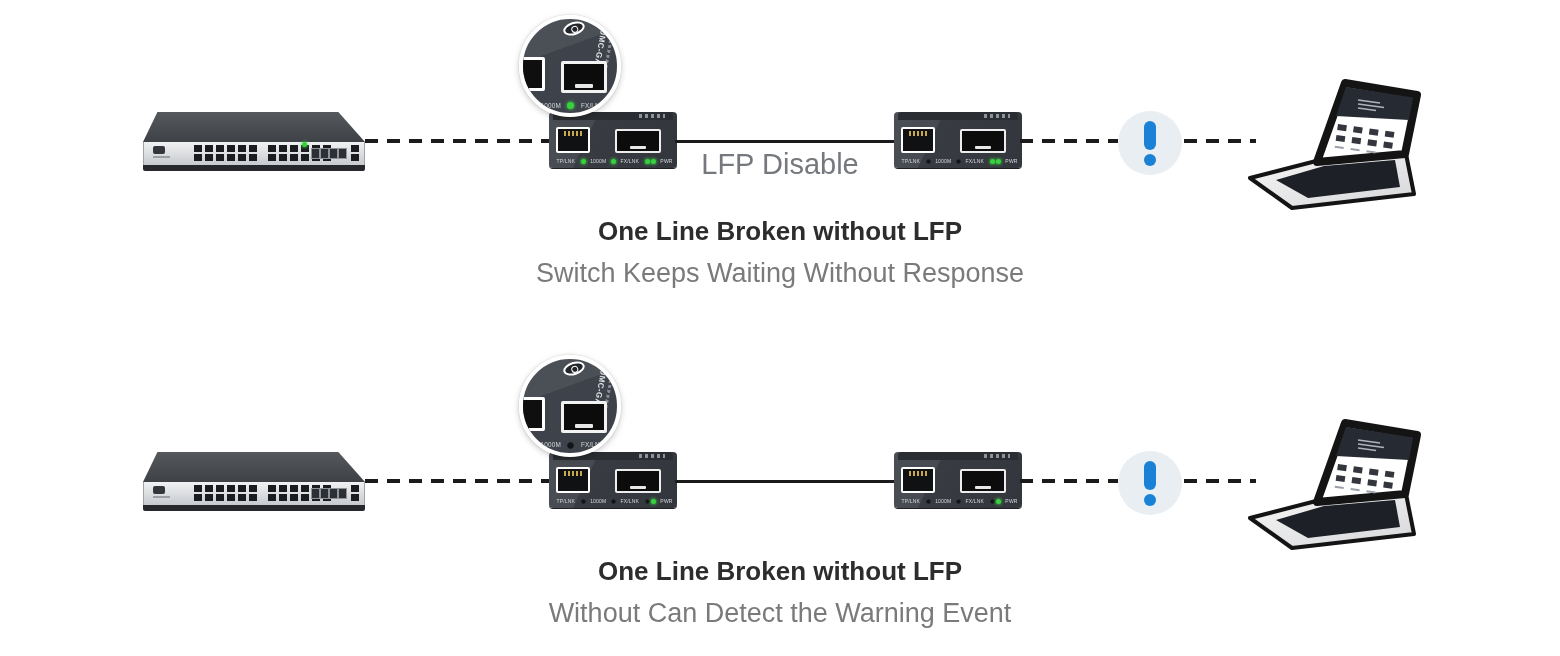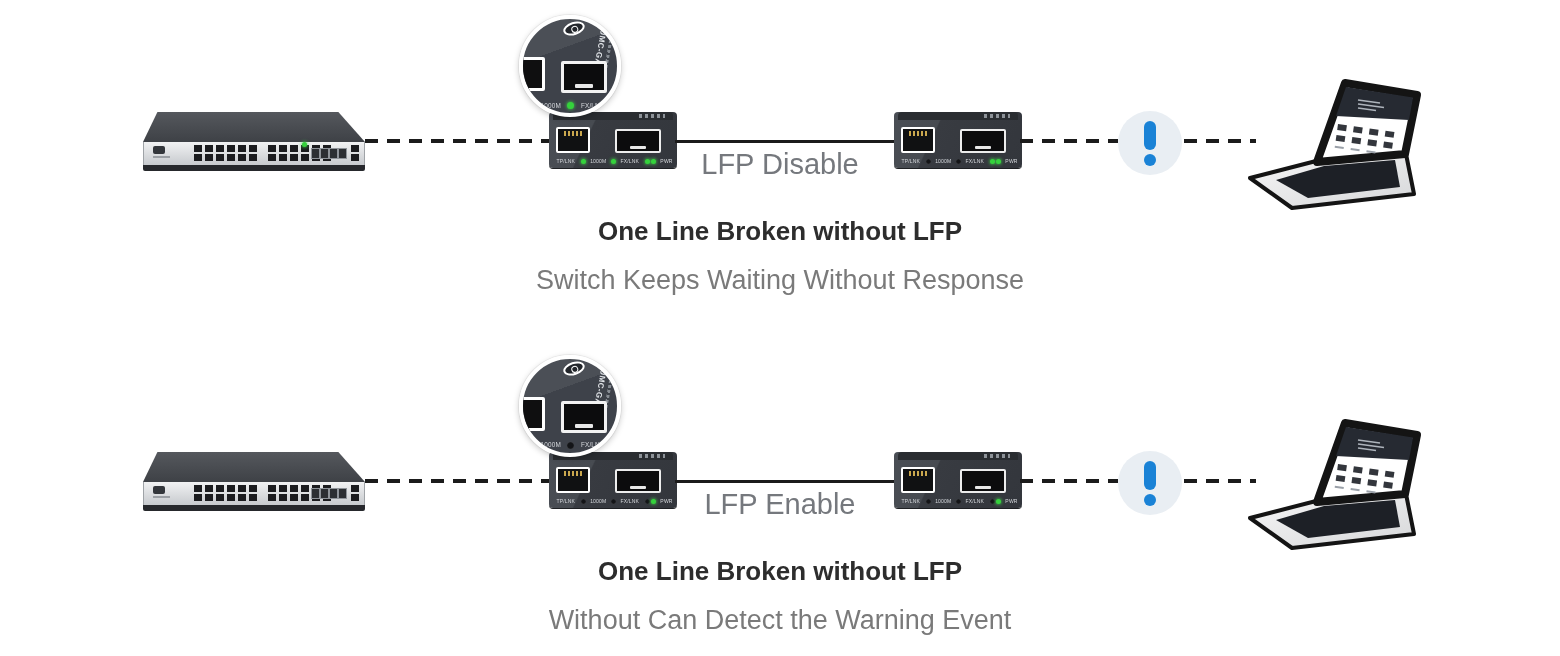--- a/index.html
+++ b/index.html
@@ -90,21 +90,21 @@
 
   
   .laptop { position:absolute; width:180px; height:140px; z-index:2; }
 
   
   .link-label { position:absolute; left:600px; width:360px; text-align:center; top:148px;
     font-size:29px; color:var(--link-label,#75787d); }
   .row-title { position:absolute; left:0; width:100%; top:216px; text-align:center;
     font-size:26px; font-weight:700; color:var(--title,#2d2d2d); }
   .row-subtitle { position:absolute; left:0; width:100%; top:258px; text-align:center;
-    font-size:27px; color:var(--subtitle,#7a7a7a);margin-top:7px; }
+    font-size:27px; color:var(--subtitle,#7a7a7a); }
 </style>
 </head>
 <body>
 
 <div class="canvas">
 
   <section class="row" style="top:0">
 
     <div class="switch" style="left:143px; top:112px">
       <div class="sw-top"></div>
@@ -295,21 +295,20 @@
           <i class="led led-off"></i>
         </span>
         <span class="pair">
           <i class="led led-on"></i>
           <span class="cv-lbl">PWR</span>
         </span>
       </div>
     </div>
 
     <div class="solid" style="left:675px; top:140px; width:221px"></div>
-    <div class="link-label">LFP Enable</div>
 
     <div class="converter" style="left:894px; top:112px">
       <div class="cv-top"></div>
       <div class="cv-rj45"></div>
       <div class="cv-sfp">
           <i class="cv-clasp"></i>
         </div>
       <div class="cv-leds">
         <span class="pair">
           <span class="cv-lbl">TP/LNK</span>

